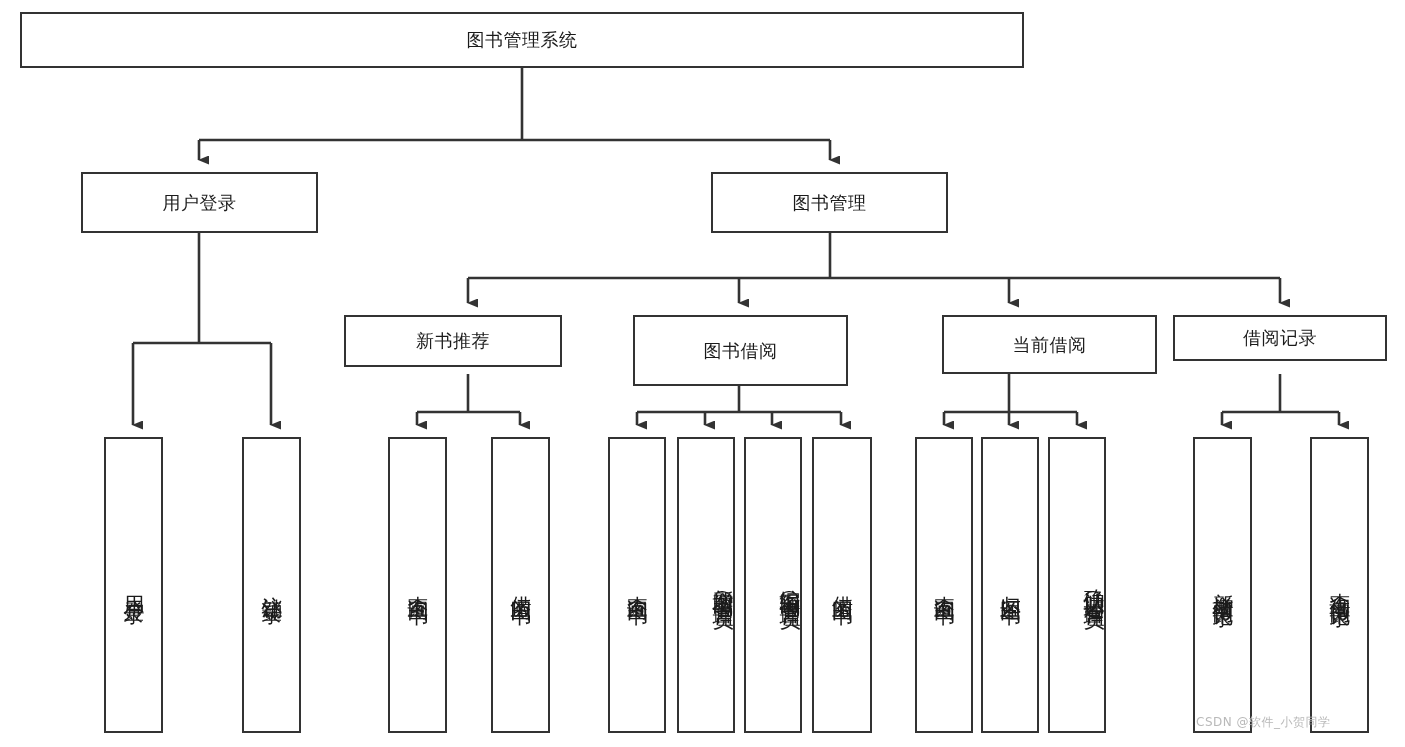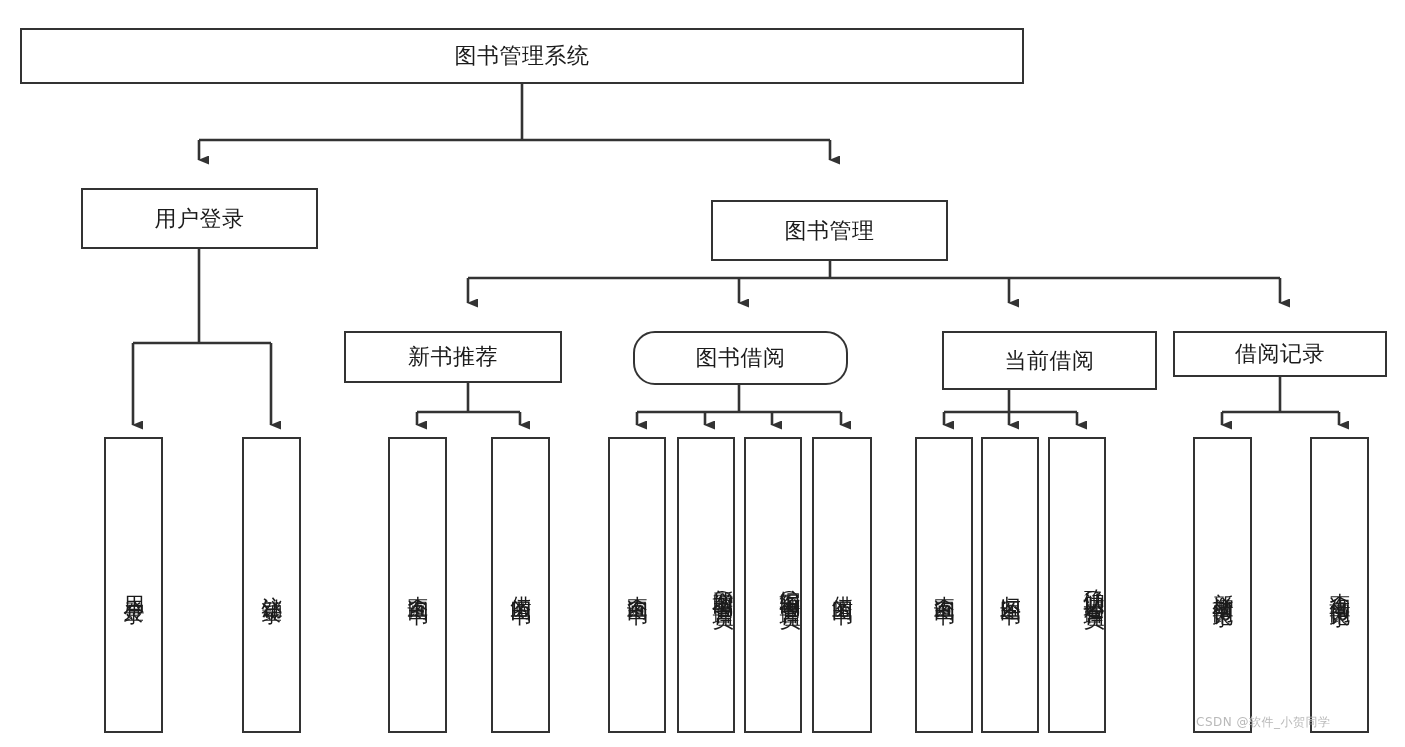--- a/index.html
+++ b/index.html
@@ -30,22 +30,21 @@
     box-sizing: border-box;
     border: 2.4px solid #333333;
     background: #ffffff;
     display: flex;
     align-items: center;
     justify-content: center;
     color: #1b1b1b;
     letter-spacing: 0.5px;
   }
   .node.h {
-    font-size: 22px;
-    margin-top: 16px;
+    font-size: 18px;
   }
   .node.v {
     writing-mode: vertical-rl;
     text-orientation: upright;
     font-size: 21px;
     letter-spacing: 3px;
     line-height: 1.0;
     padding-top: 8px;
     padding-bottom: 8px;
     align-items: center;
@@ -119,25 +118,25 @@
       <path d="M1222,412 L1339,412"></path>
       <path d="M1222,412 L1222,425" marker-end="url(#arrow)"></path>
       <path d="M1339,412 L1339,425" marker-end="url(#arrow)"></path>
     </g>
   </svg>
 
   <div class="node h" style="left:20px; top:12px; width:1004px; height:56px;">图书管理系统</div>
 
   <div class="node h" style="left:81px; top:172px; width:237px; height:61px;">用户登录</div>
 
-  <div class="node h" style="left:711px; top:184px; width:237px; height:61px;">图书管理</div>
+  <div class="node h" style="left:711px; top:172px; width:237px; height:61px;">图书管理</div>
 
   <div class="node h" style="left:344px; top:315px; width:218px; height:52px;">新书推荐</div>
 
-  <div class="node h" style="left:633px; top:315px; width:215px; height:54px;border-radius:22px;">图书借阅</div>
+  <div class="node h" style="left:633px; top:315px; width:215px; height:71px;">图书借阅</div>
 
   <div class="node h" style="left:942px; top:315px; width:215px; height:59px;">当前借阅</div>
 
   <div class="node h" style="left:1173px; top:315px; width:214px; height:46px;text-align:right;">借阅记录</div>
 
   <div class="node v" style="left:104px; top:437px; width:59px; height:296px;">用户登录</div>
 
   <div class="node v" style="left:242px; top:437px; width:59px; height:296px;">注销登录</div>
 
   <div class="node v" style="left:388px; top:437px; width:59px; height:296px;">查询图书</div>

